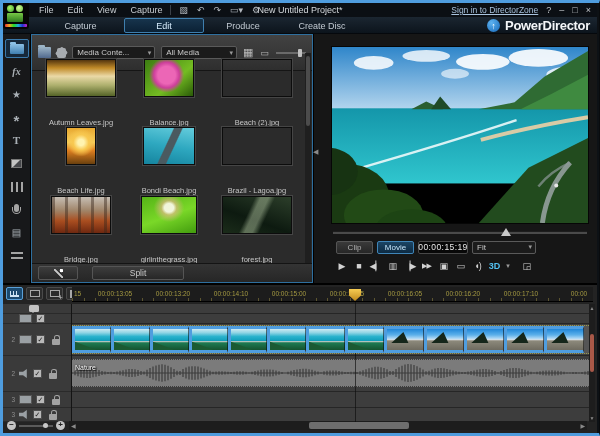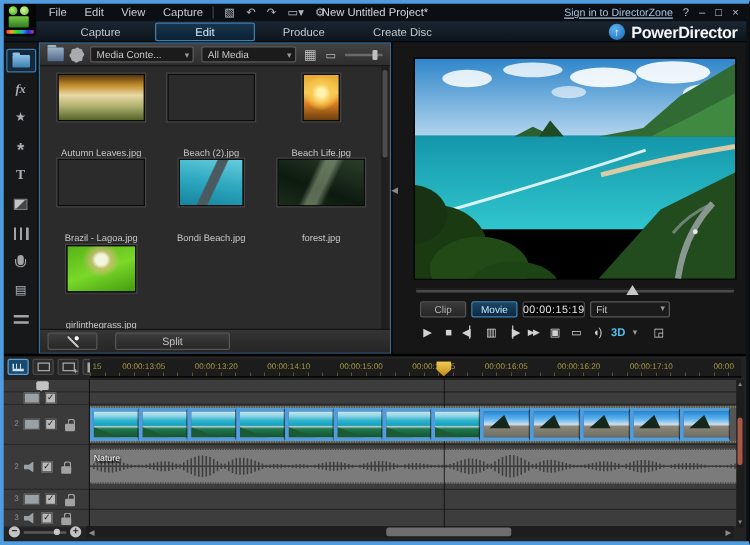--- a/index.html
+++ b/index.html
@@ -55,21 +55,21 @@
   .i-particle-room{font-size:15px;font-weight:bold;height:8px;line-height:13px;}
   .i-title-room{font-family:"Liberation Serif",serif;font-weight:bold;font-size:11px;}
   .i-transition-room{width:11px;height:9px;background:linear-gradient(135deg,#c4c4c4 48%,#45464a 52%);border:1px solid #787878;}
   .i-audio-mixing-room{width:12px;height:10px;background:repeating-linear-gradient(90deg,#a4a4a4 0 2px,transparent 2px 5px);}
   .i-voiceover-room{width:5px;height:8px;background:#a4a4a4;border-radius:2.5px;position:relative;margin-bottom:3px;}
   .i-voiceover-room::after{content:"";position:absolute;left:-2.5px;top:3px;width:7px;height:6px;border:1.5px solid #a4a4a4;border-top:none;border-radius:0 0 5px 5px;}
   .i-subtitle-room{width:12px;height:7px;border-top:2px solid #a4a4a4;border-bottom:2px solid #a4a4a4;}
 
   
   #library{position:absolute;left:31px;top:34px;width:282px;height:249px;background:#2b2b2b;border:1px solid #2e6f9f;}
-  #lib-toolbar{height:18px;background:linear-gradient(#424242,#2e2e2e);border-bottom:1px solid #151515;
+  #lib-toolbar{height:36px;background:linear-gradient(#424242,#2e2e2e);border-bottom:1px solid #151515;
                display:flex;align-items:center;gap:6px;padding:0 6px;}
   .imp-icon{width:15px;height:11px;background:linear-gradient(#9cb4c6,#5a7badbd);border-radius:1px;position:relative;}
   .imp-icon::before{content:"";position:absolute;top:-2px;left:0;width:7px;height:2px;background:#9cb4c6;border-radius:1px 1px 0 0;}
   .dz-icon{width:10px;height:10px;background:#a8acb0;position:relative;border-radius:2px;}
   .dz-icon::before{content:"";position:absolute;inset:0;background:#a8acb0;transform:rotate(45deg);border-radius:2px;}
   .ddl{height:13px;background:#1b1b1b;border:1px solid #5a5a5a;border-radius:2px;color:#c8c8c8;
        font-size:8px;display:flex;align-items:center;padding:0 4px;position:relative;}
   .ddl::after{content:"▾";position:absolute;right:3px;color:#9a9a9a;font-size:7px;}
   #dd-category{width:92px;}
   #dd-filter{width:84px;}
@@ -303,42 +303,50 @@
             <span class="th" data-name="slider-thumb"></span>
           </span>
       </div>
     </div>
     <div id="lib-grid" data-name="media-thumbnail-grid">
         <div class="libitem" data-name="library-item">
           <div class="thumb t-autumn" data-name="thumbnail-autumn"></div>
           <div class="lname" data-name="media-filename">Autumn Leaves.jpg</div>
         </div>
         <div class="libitem" data-name="library-item">
+          <div class="thumb t-balance" data-name="thumbnail-balance"></div>
+          <div class="lname" data-name="media-filename">Balance.jpg</div>
+        </div>
+        <div class="libitem" data-name="library-item">
           <div class="thumb t-beach2" data-name="thumbnail-beach2"></div>
           <div class="lname" data-name="media-filename">Beach (2).jpg</div>
         </div>
         <div class="libitem" data-name="library-item">
           <div class="thumb t-beachlife" data-name="thumbnail-beachlife"></div>
           <div class="lname" data-name="media-filename">Beach Life.jpg</div>
         </div>
         <div class="libitem" data-name="library-item">
+          <div class="thumb t-bondi" data-name="thumbnail-bondi"></div>
+          <div class="lname" data-name="media-filename">Bondi Beach.jpg</div>
+        </div>
+        <div class="libitem" data-name="library-item">
           <div class="thumb t-brazil" data-name="thumbnail-brazil"></div>
           <div class="lname" data-name="media-filename">Brazil - Lagoa.jpg</div>
         </div>
         <div class="libitem" data-name="library-item">
-          <div class="thumb t-bondi" data-name="thumbnail-bondi"></div>
-          <div class="lname" data-name="media-filename">Bondi Beach.jpg</div>
+          <div class="thumb t-bridge" data-name="thumbnail-bridge"></div>
+          <div class="lname" data-name="media-filename">Bridge.jpg</div>
+        </div>
+        <div class="libitem" data-name="library-item">
+          <div class="thumb t-girl" data-name="thumbnail-girl"></div>
+          <div class="lname" data-name="media-filename">girlinthegrass.jpg</div>
         </div>
         <div class="libitem" data-name="library-item">
           <div class="thumb t-forest" data-name="thumbnail-forest"></div>
           <div class="lname" data-name="media-filename">forest.jpg</div>
-        </div>
-        <div class="libitem" data-name="library-item">
-          <div class="thumb t-girl" data-name="thumbnail-girl"></div>
-          <div class="lname" data-name="media-filename">girlinthegrass.jpg</div>
         </div>
       </div>
     <div id="lib-scroll" data-name="library-scrollbar">
         <span class="sth" data-name="scrollbar-thumb"></span>
       </div>
     <div id="lib-bottom" data-name="timeline-function-bar">
       <div class="fbtn" id="powertools-btn" data-name="power-tools-button">
           <span class="wand" data-name="magic-wand-icon"></span>
         </div>
       <div class="fbtn" id="split-btn" data-name="split-button">Split</div>

